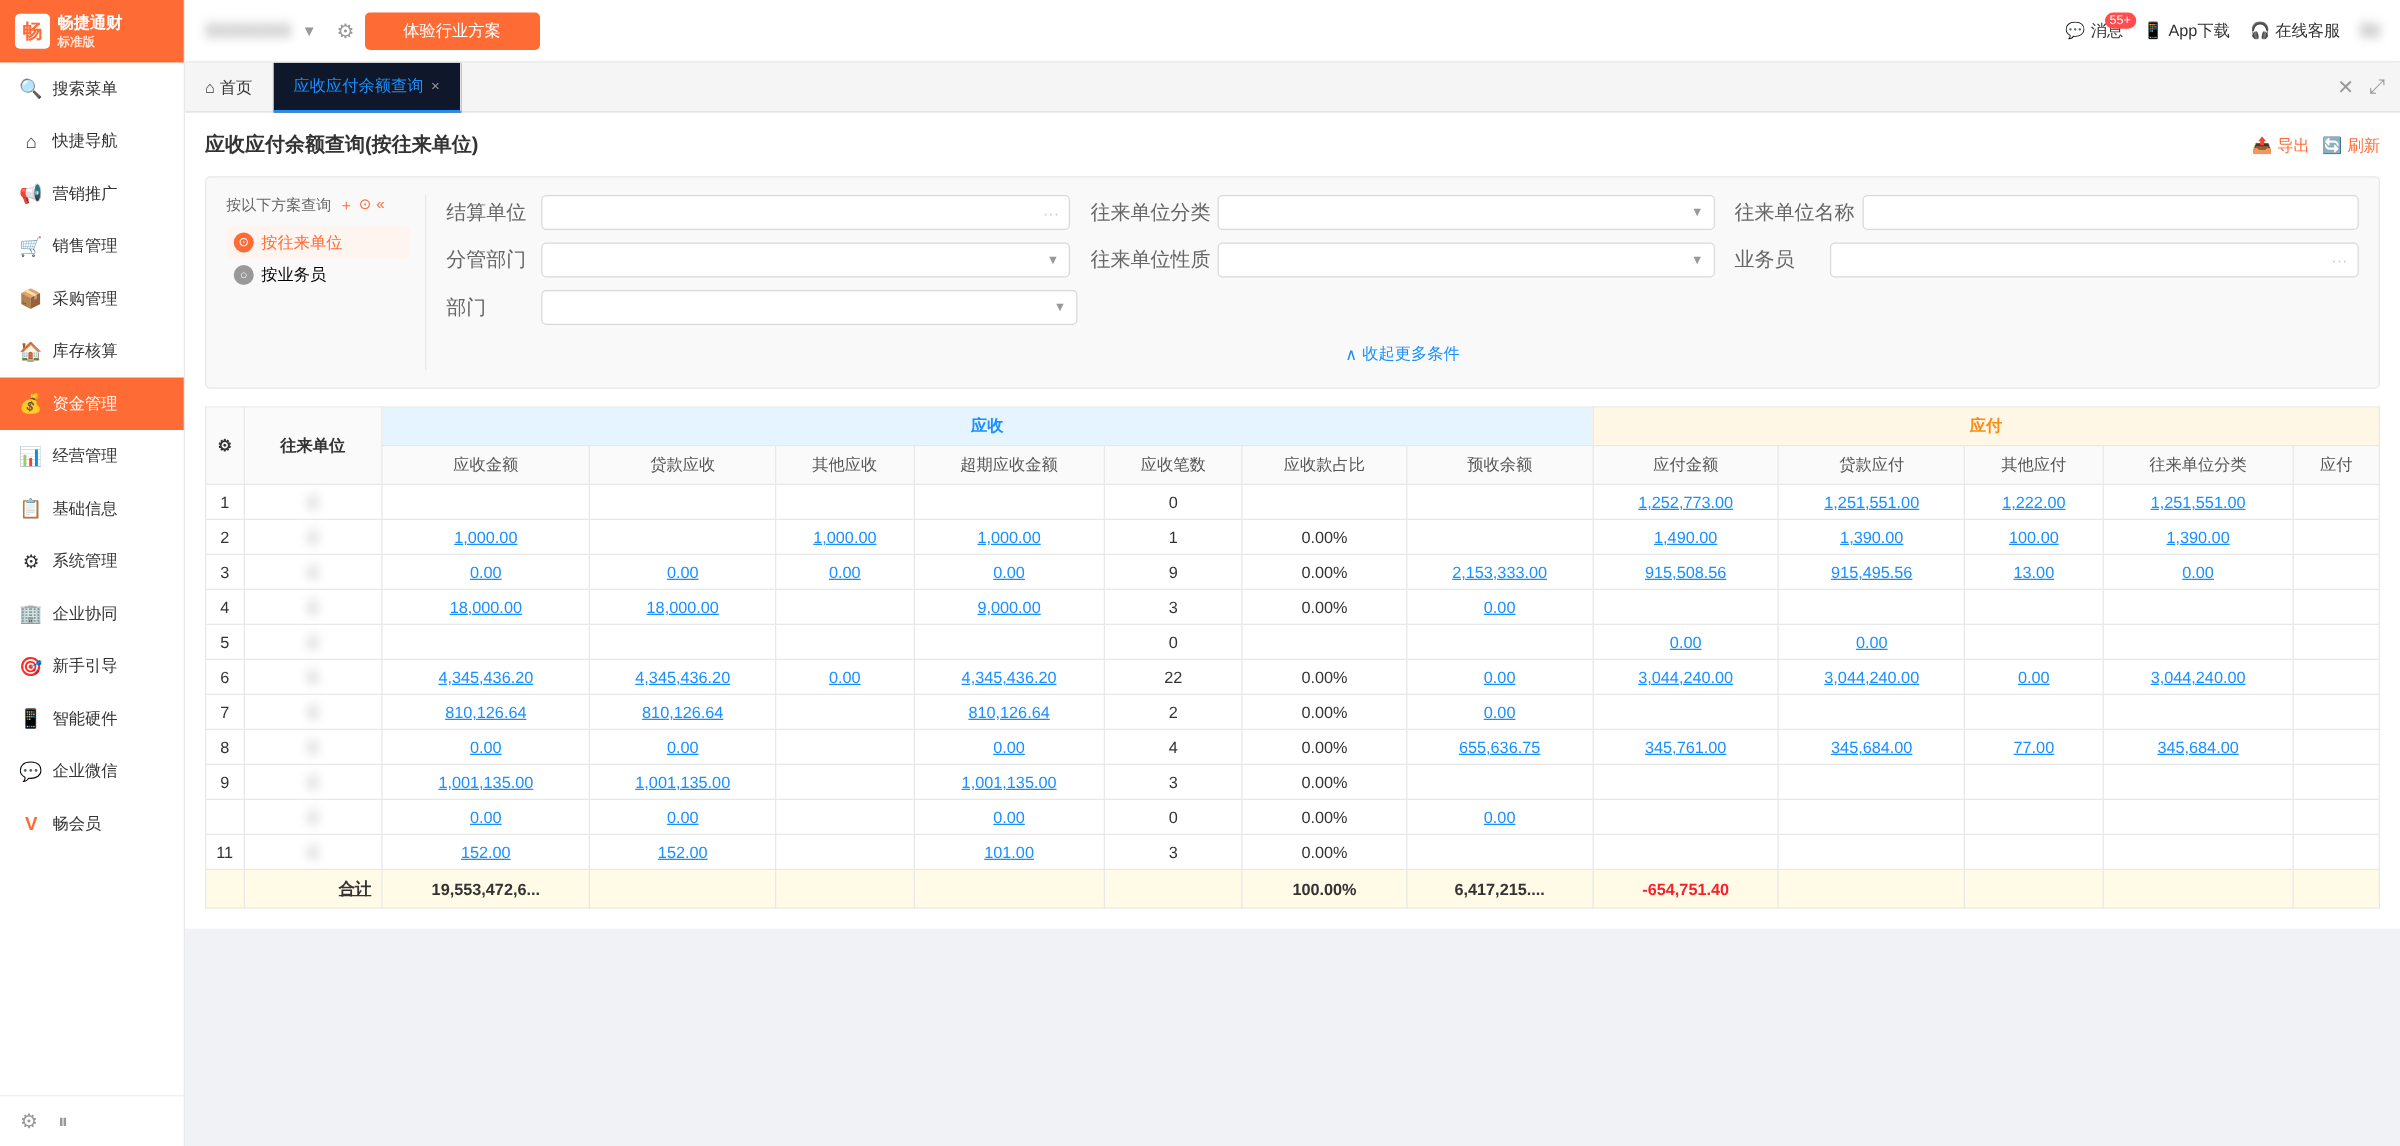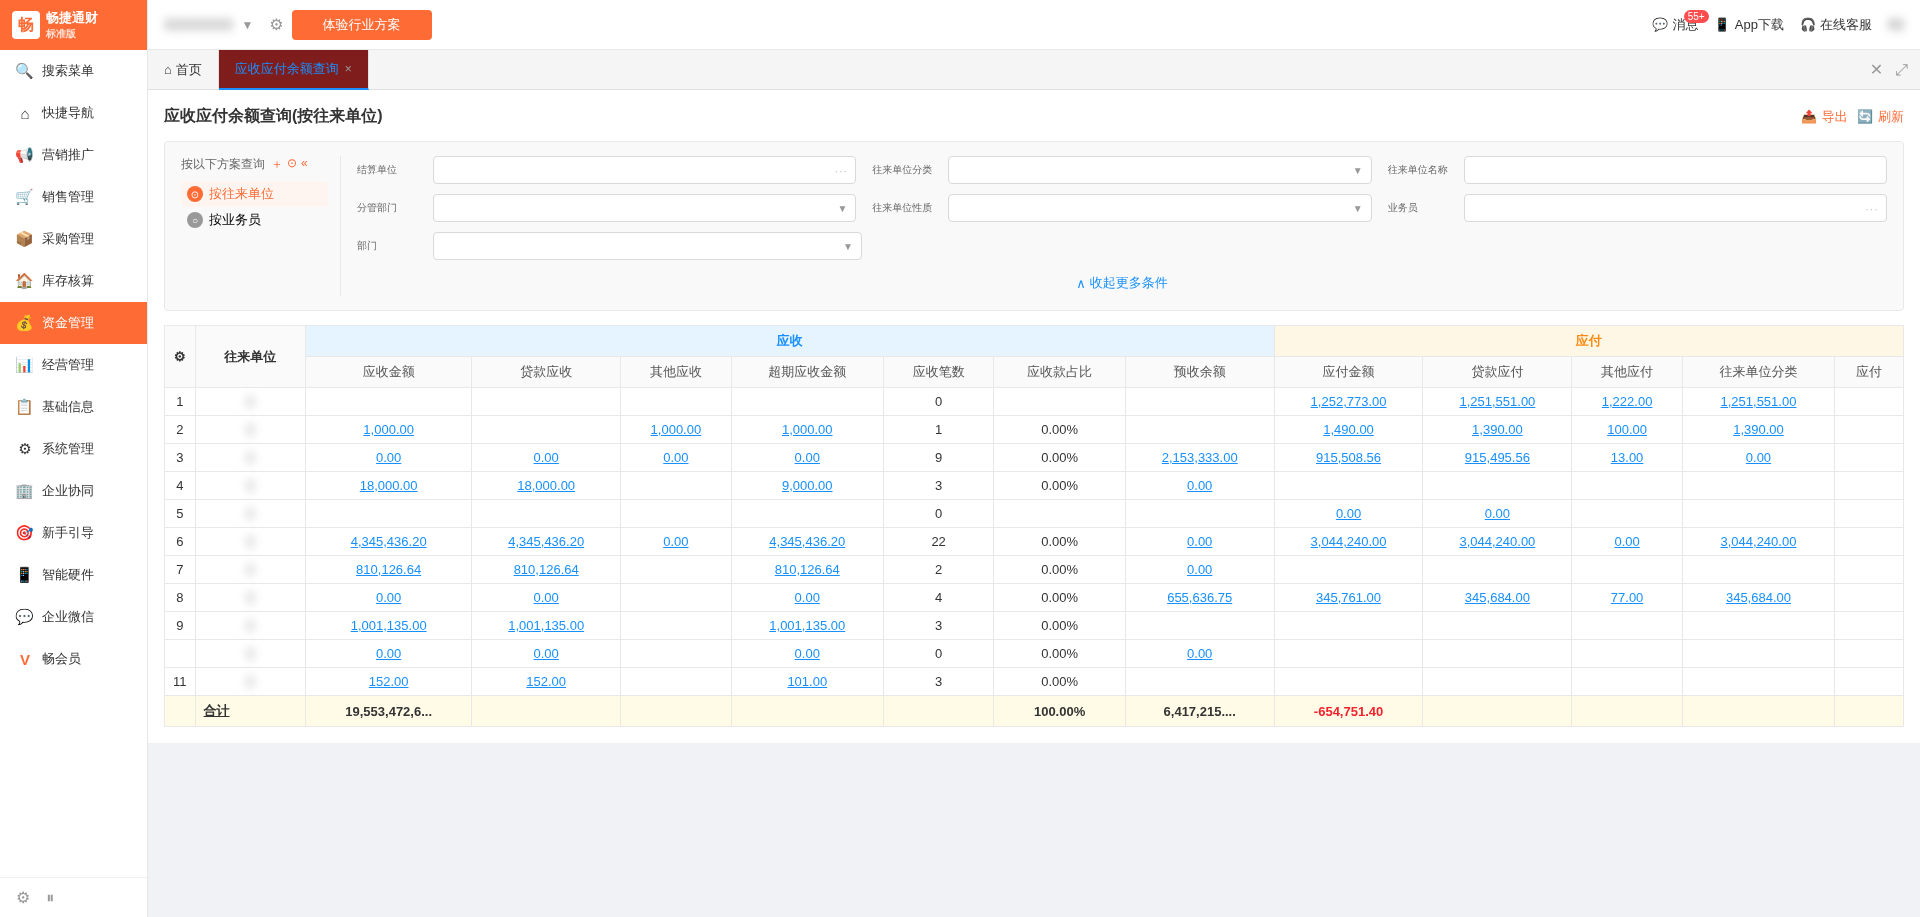--- a/index.html
+++ b/index.html
@@ -61,21 +61,21 @@
       position: fixed; left: 148px; top: 50px; right: 0; height: 40px;
       background: #f5f5f5; border-bottom: 1px solid #e0e0e0;
       display: flex; align-items: center; padding: 0;
       z-index: 99;
     }
     .tab-item {
       height: 40px; display: flex; align-items: center; padding: 0 16px;
       cursor: pointer; color: #666; font-size: 13px; border-right: 1px solid #e0e0e0;
     }
     .tab-item.active {
-      background: #7f1d1d; color: #1890ff; border-bottom: 2px solid #1890ff; font-weight: 500;
+      background: #0f172a; color: #1890ff; border-bottom: 2px solid #1890ff; font-weight: 500;
     }
     .tab-item.home { color: #333; }
     .tab-close { margin-left: 6px; color: #999; font-size: 12px; }
     .tab-window-btns { margin-left: auto; display: flex; align-items: center; gap: 12px; padding-right: 12px; }
     .tab-win-btn { font-size: 16px; color: #999; cursor: pointer; }
 
     
     .main-content {
       margin-left: 148px; margin-top: 90px; padding: 0;
       background: #f0f2f5; min-height: calc(917px - 90px);
@@ -114,21 +114,21 @@
     }
     .filter-scheme-item.active { background: #fff5f0; color: #ff6b35; }
     .filter-scheme-item .scheme-dot {
       width: 16px; height: 16px; border-radius: 50%; background: #ff6b35;
       display: flex; align-items: center; justify-content: center;
       color: #fff; font-size: 10px;
     }
     .filter-fields { flex: 1; }
     .filter-row { display: flex; align-items: center; gap: 16px; margin-bottom: 10px; }
     .filter-field { display: flex; align-items: center; gap: 6px; flex: 1; }
-    .filter-field label { color: #666; font-size: 10px; white-space: nowrap; min-width: 70px; }
+    .filter-field label { color: #666; font-size: 16px; white-space: nowrap; min-width: 70px; }
     .filter-input {
       flex: 1; height: 28px; border: 1px solid #d9d9d9; border-radius: 4px;
       padding: 0 8px; font-size: 12px; color: #333; background: #fff;
       display: flex; align-items: center; justify-content: space-between; cursor: pointer;
     }
     .filter-input-dots { color: #ccc; }
     .filter-input-arrow { color: #999; font-size: 10px; }
     .filter-collapse-btn {
       display: flex; align-items: center; justify-content: center;
       gap: 4px; color: #1890ff; cursor: pointer; font-size: 12px;
@@ -151,21 +151,21 @@
     .data-table {
       width: 100%; border-collapse: collapse; font-size: 12px;
     }
     .data-table th, .data-table td {
       border: 1px solid #e8e8e8; padding: 6px 8px; text-align: center;
     }
     .data-table thead tr:first-child th { background: #fafafa; font-weight: 600; color: #333; }
     .data-table thead tr:last-child th { background: #fafafa; font-weight: 500; color: #555; }
     .data-table tbody tr td { color: #333; }
     .data-table .num-link { color: #1890ff; text-decoration: underline; cursor: pointer; }
-    .data-table .text-left { text-align: left; text-decoration: underline; }
+    .data-table .text-left { text-align: right; text-decoration: underline; }
     .data-table .col-setting { width: 30px; color: #999; cursor: pointer; }
     .table-footer { background: #fffbe6; }
     .table-footer td { font-weight: 600; color: #333; }
 
     
     .table-container::-webkit-scrollbar { height: 6px; }
     .table-container::-webkit-scrollbar-thumb { background: #ccc; border-radius: 3px; }
 
     
     .blurred { filter: blur(4px); user-select: none; color: #999; background: #eee; border-radius: 2px; }

